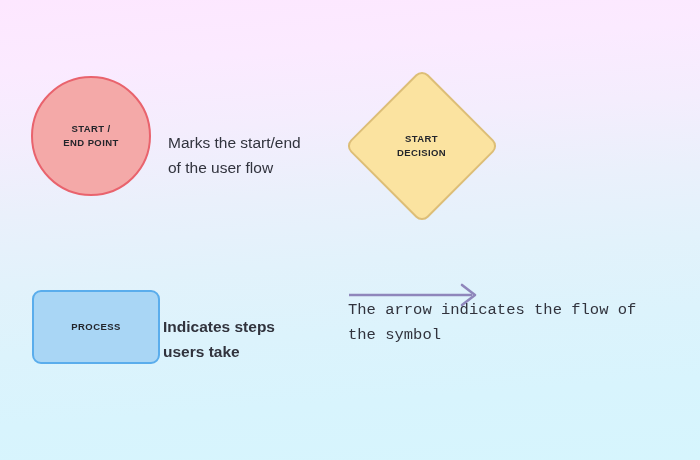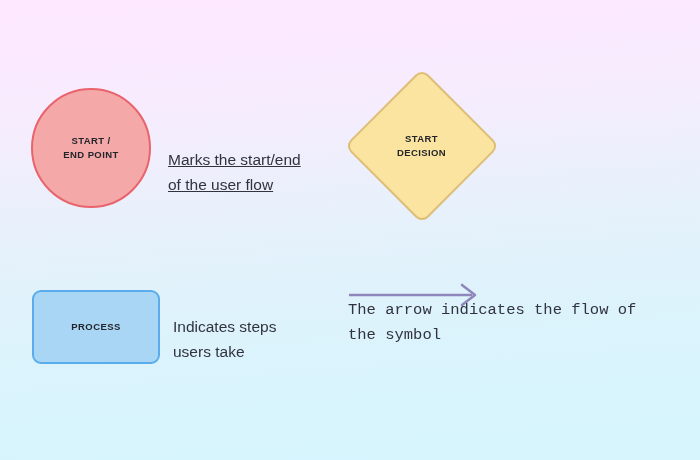--- a/index.html
+++ b/index.html
@@ -45,35 +45,34 @@
     font-size: 15.5px;
     line-height: 1.62;
     color: #31333d;
     white-space: pre-line;
   }
 
   
   #start-end-shape {
     position: absolute;
     left: 31px;
-    top: 88px;
+    top: 76px;
     width: 120px;
     height: 120px;
     box-sizing: border-box;
     border-radius: 50%;
     background: #f4a9a8;
     border: 2.2px solid #e9636d;
     display: flex;
     align-items: center;
     justify-content: center;
   }
   #start-end-desc {
     left: 168px;
-    top: 147px;
-    text-decoration: underline;
+    top: 130px;
   }
 
   
   #user-decision-wrap {
     position: absolute;
     left: 344px;
     top: 68px;
     width: 155px;
     height: 155px;
   }
@@ -115,22 +114,23 @@
     height: 74px;
     box-sizing: border-box;
     background: #a9d6f5;
     border: 2.2px solid #5aadec;
     border-radius: 9px;
     display: flex;
     align-items: center;
     justify-content: center;
   }
   #process-desc {
-    left: 173px;
+    left: 163px;
     top: 314px;
+    font-weight: bold;
   }
 
   
   #flow-arrow {
     position: absolute;
     left: 347px;
     top: 281px;
     width: 134px;
     height: 28px;
   }

